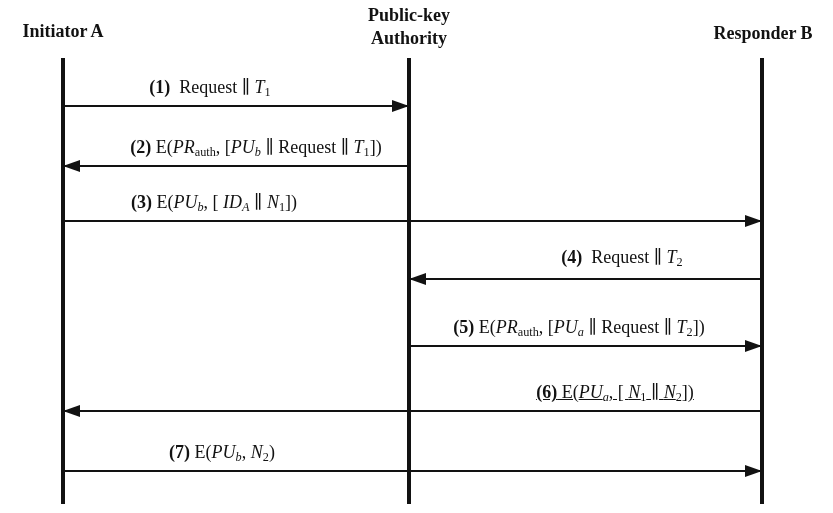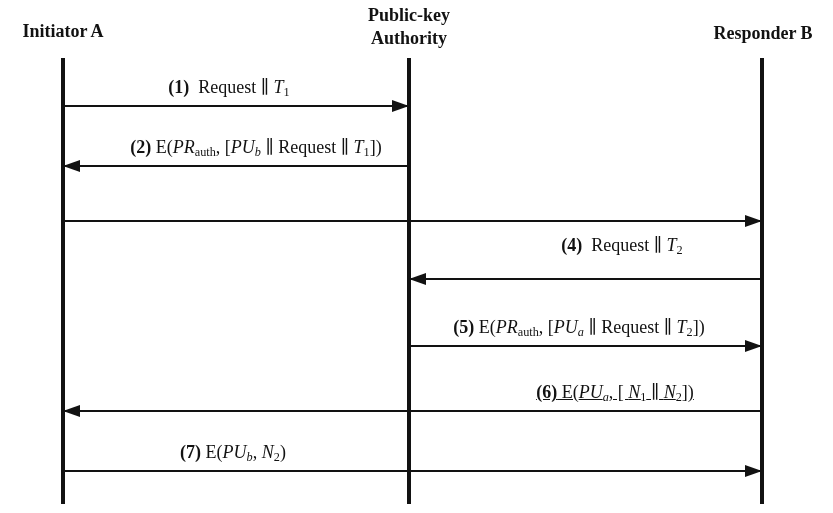--- a/index.html
+++ b/index.html
@@ -67,31 +67,32 @@
 
 <div class="stage" id="stage">
   <div class="actor-label" id="actor-a" style="left:63px; top:21px;">Initiator A</div>
   <div class="actor-label two-line" id="actor-pka" style="left:409px; top:4px;">Public-key Authority</div>
   <div class="actor-label" id="actor-b" style="left:763px; top:23px;">Responder B</div>
 <div class="lifeline" style="left: 61px;"></div>
     <div class="lifeline" style="left: 407px;"></div>
     <div class="lifeline" style="left: 760px;"></div>
     <div class="msg-line" style="left: 63px; width: 346px; top: 104.75px;"></div>
     <div class="arrow-head ah-right" style="top: 99.5px; left: 392px;"></div>
-    <div class="msg-label" style="left: 210px; top: 76px; margin-left: 19px;"><span class="s-b">(1)</span><span class="s-r"> Request ∥ </span><span class="s-i">T</span><span class="s-sub">1</span></div>
+    <div class="msg-label" style="left: 210px; top: 76px;"><span class="s-b">(1)</span><span class="s-r"> Request ∥ </span><span class="s-i">T</span><span class="s-sub">1</span></div>
     <div class="msg-line" style="left: 63px; width: 346px; top: 164.75px;"></div>
     <div class="arrow-head ah-left" style="top: 159.5px; left: 63px;"></div>
     <div class="msg-label" style="left: 256px; top: 136px;"><span class="s-b">(2)</span><span class="s-r"> E(</span><span class="s-i">PR</span><span class="s-sub">auth</span><span class="s-r">, [</span><span class="s-i">PU</span><span class="s-isub">b</span><span class="s-r"> ∥ Request ∥ </span><span class="s-i">T</span><span class="s-sub">1</span><span class="s-r">])</span></div>
     <div class="msg-line" style="left: 63px; width: 699px; top: 219.75px;"></div>
     <div class="arrow-head ah-right" style="top: 214.5px; left: 745px;"></div>
+    <div class="msg-label" style="left: 214px; top: 191px;"><span class="s-b">(3)</span><span class="s-r"> E(</span><span class="s-i">PU</span><span class="s-isub">b</span><span class="s-r">, [ </span><span class="s-i">ID</span><span class="s-isub">A</span><span class="s-r"> ∥ </span><span class="s-i">N</span><span class="s-sub">1</span><span class="s-r">])</span></div>
     <div class="msg-line" style="left: 409px; width: 353px; top: 277.75px;"></div>
     <div class="arrow-head ah-left" style="top: 272.5px; left: 409px;"></div>
-    <div class="msg-label" style="left: 622px; top: 234px;"><span class="s-b">(4)</span><span class="s-r"> Request ∥ </span><span class="s-i">T</span><span class="s-sub">2</span></div>
+    <div class="msg-label" style="left: 622px; top: 246px;"><span class="s-b">(4)</span><span class="s-r"> Request ∥ </span><span class="s-i">T</span><span class="s-sub">2</span></div>
     <div class="msg-line" style="left: 409px; width: 353px; top: 344.75px;"></div>
     <div class="arrow-head ah-right" style="top: 339.5px; left: 745px;"></div>
     <div class="msg-label" style="left: 579px; top: 316px; text-align: center;"><span class="s-b">(5)</span><span class="s-r"> E(</span><span class="s-i">PR</span><span class="s-sub">auth</span><span class="s-r">, [</span><span class="s-i">PU</span><span class="s-isub">a</span><span class="s-r"> ∥ Request ∥ </span><span class="s-i">T</span><span class="s-sub">2</span><span class="s-r">])</span></div>
     <div class="msg-line" style="left: 63px; width: 699px; top: 409.75px;"></div>
     <div class="arrow-head ah-left" style="top: 404.5px; left: 63px;"></div>
     <div class="msg-label" style="left: 615px; top: 381px; text-decoration: underline;"><span class="s-b">(6)</span><span class="s-r"> E(</span><span class="s-i">PU</span><span class="s-isub">a</span><span class="s-r">, [ </span><span class="s-i">N</span><span class="s-sub">1</span><span class="s-r"> ∥ </span><span class="s-i">N</span><span class="s-sub">2</span><span class="s-r">])</span></div>
     <div class="msg-line" style="left: 63px; width: 699px; top: 469.75px;"></div>
     <div class="arrow-head ah-right" style="top: 464.5px; left: 745px;"></div>
-    <div class="msg-label" style="left: 233px; top: 441px;"><span class="s-b">(7)</span><span class="s-r"> E(</span><span class="s-i">PU</span><span class="s-isub">b</span><span class="s-r">, </span><span class="s-i">N</span><span class="s-sub">2</span><span class="s-r">)</span></div>
+    <div class="msg-label" style="left: 222px; top: 441px;"><span class="s-b">(7)</span><span class="s-r"> E(</span><span class="s-i">PU</span><span class="s-isub">b</span><span class="s-r">, </span><span class="s-i">N</span><span class="s-sub">2</span><span class="s-r">)</span></div>
   </div>
 
 </body></html>

